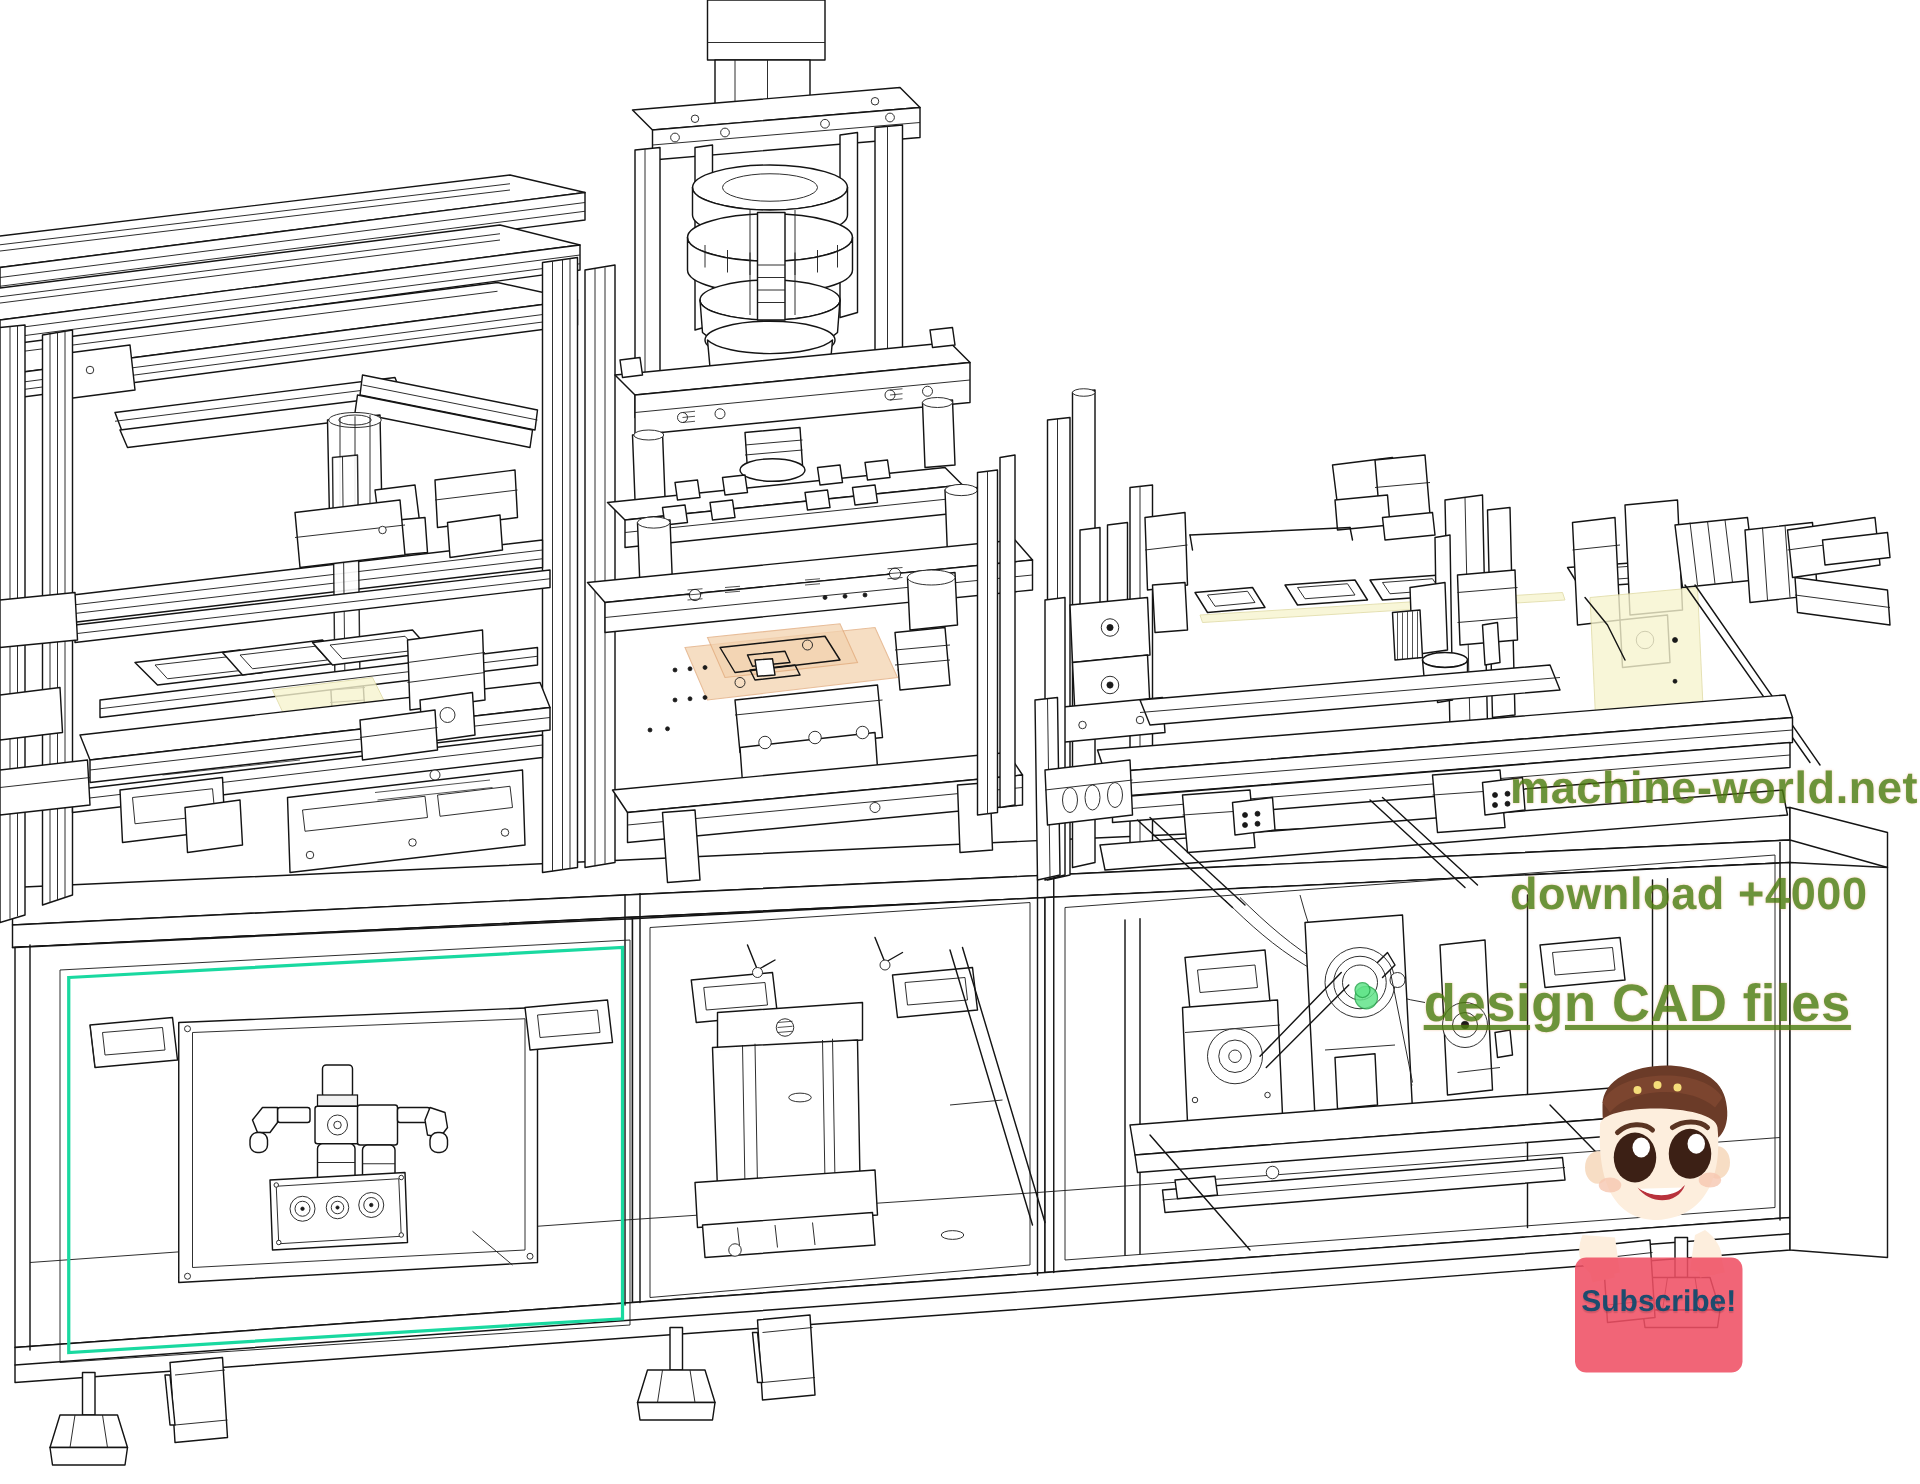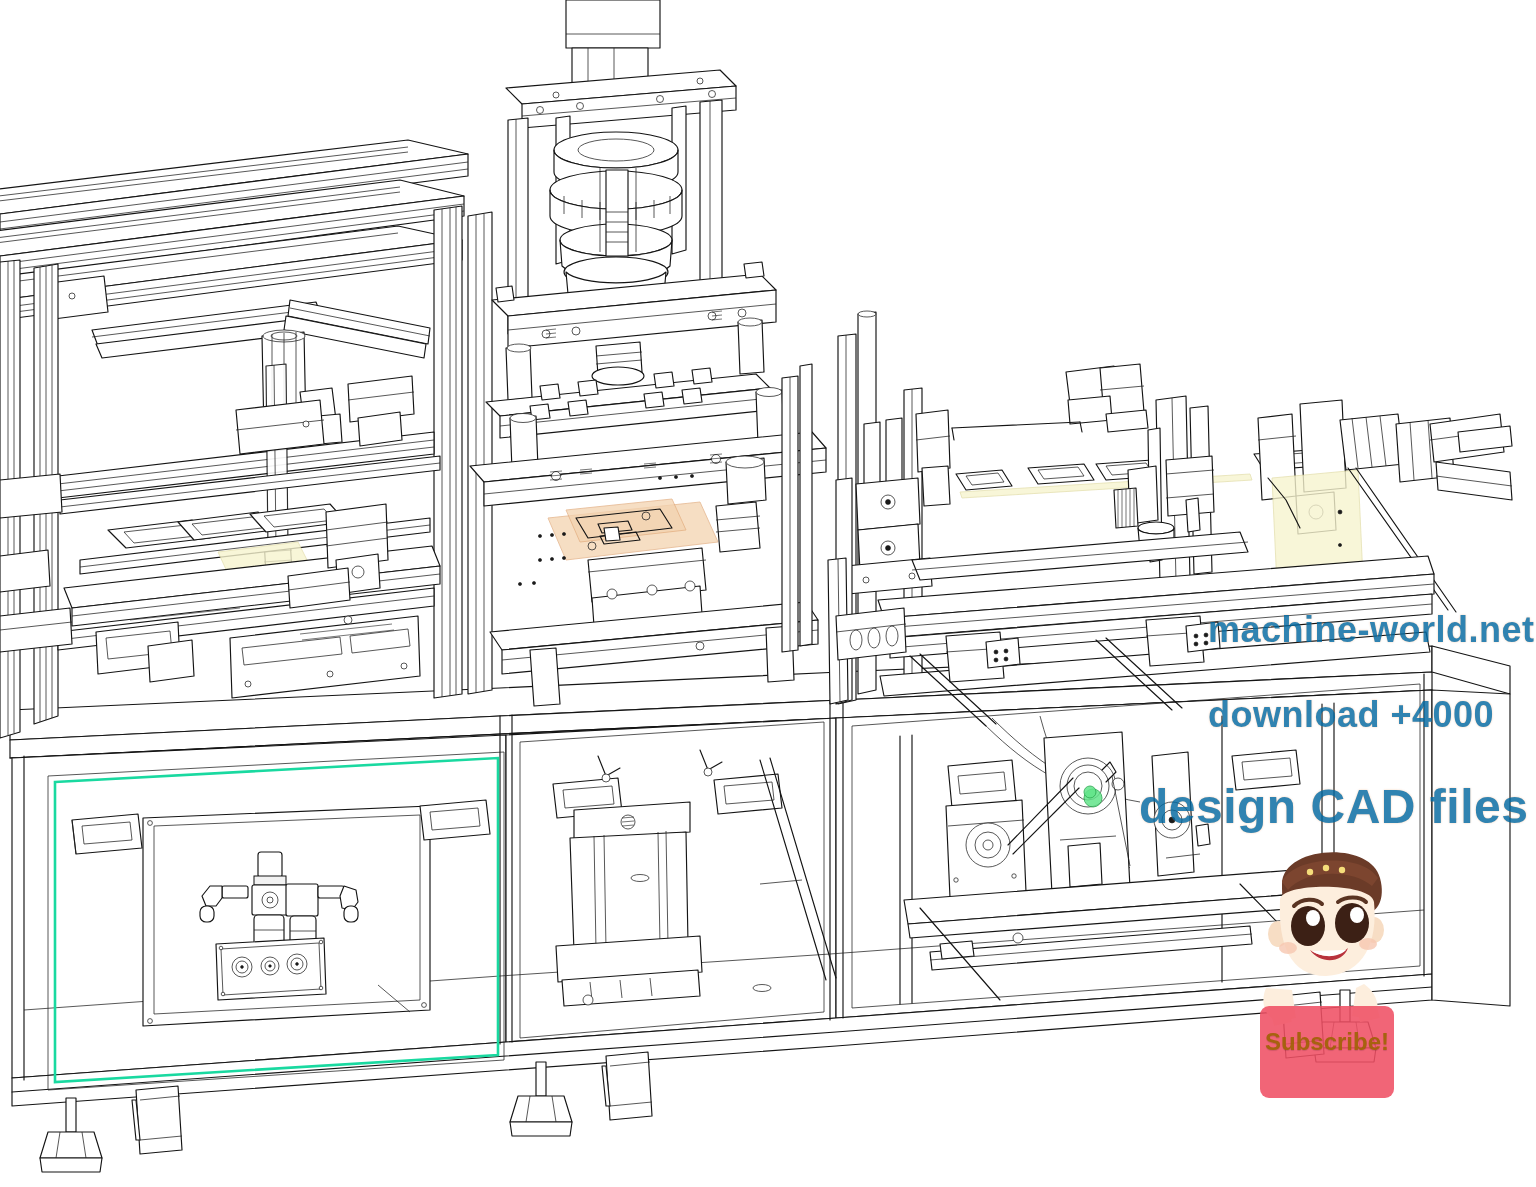--- a/index.html
+++ b/index.html
@@ -4,39 +4,39 @@
 <title>CAD Assembly Machine Drawing</title>
 <style>
   html,body{margin:0;padding:0;background:#ffffff;}
   body{font-family:"Liberation Sans",sans-serif;}
   #stage{position:relative;width:1536px;height:1187px;background:#ffffff;overflow:hidden;}
   #cad{position:absolute;left:0;top:0;width:1536px;height:1187px;}
   .wm{
     position:absolute;
     font-family:"Liberation Sans",sans-serif;
     font-weight:bold;
-    color:#0369a1;
+    color:#4d7c0f;
     opacity:.82;
     letter-spacing:.5px;
     white-space:nowrap;
     pointer-events:none;
     text-shadow:0 0 2px rgba(232,129,58,.5);
   }
   #wm1{left:1208px;top:609px;font-size:36px;}
   #wm2{left:1208px;top:694px;font-size:36px;}
-  #wm3{left:1139px;top:779px;font-size:48px;}
+  #wm3{left:1139px;top:779px;font-size:42px;text-decoration:underline;}
 
   #subscribe-block{position:absolute;left:1252px;top:838px;width:150px;height:275px;pointer-events:none;}
   #sub-btn{
     position:absolute;left:8px;top:168px;width:134px;height:92px;
     background:#ef5064;border-radius:9px;opacity:.88;
   }
   #sub-label{
     position:absolute;left:10px;top:190px;width:130px;
-    text-align:center;color:#a16207;font-size:24px;font-weight:bold;
+    text-align:center;color:#0c4a6e;font-size:24px;font-weight:bold;
     font-family:"Liberation Sans",sans-serif;opacity:.92;
     text-shadow:0 1px 1px rgba(0,0,0,.15);
   }
   .mascot{position:absolute;}
 </style>
 </head>
 <body>
 
 <div id="stage">
 

